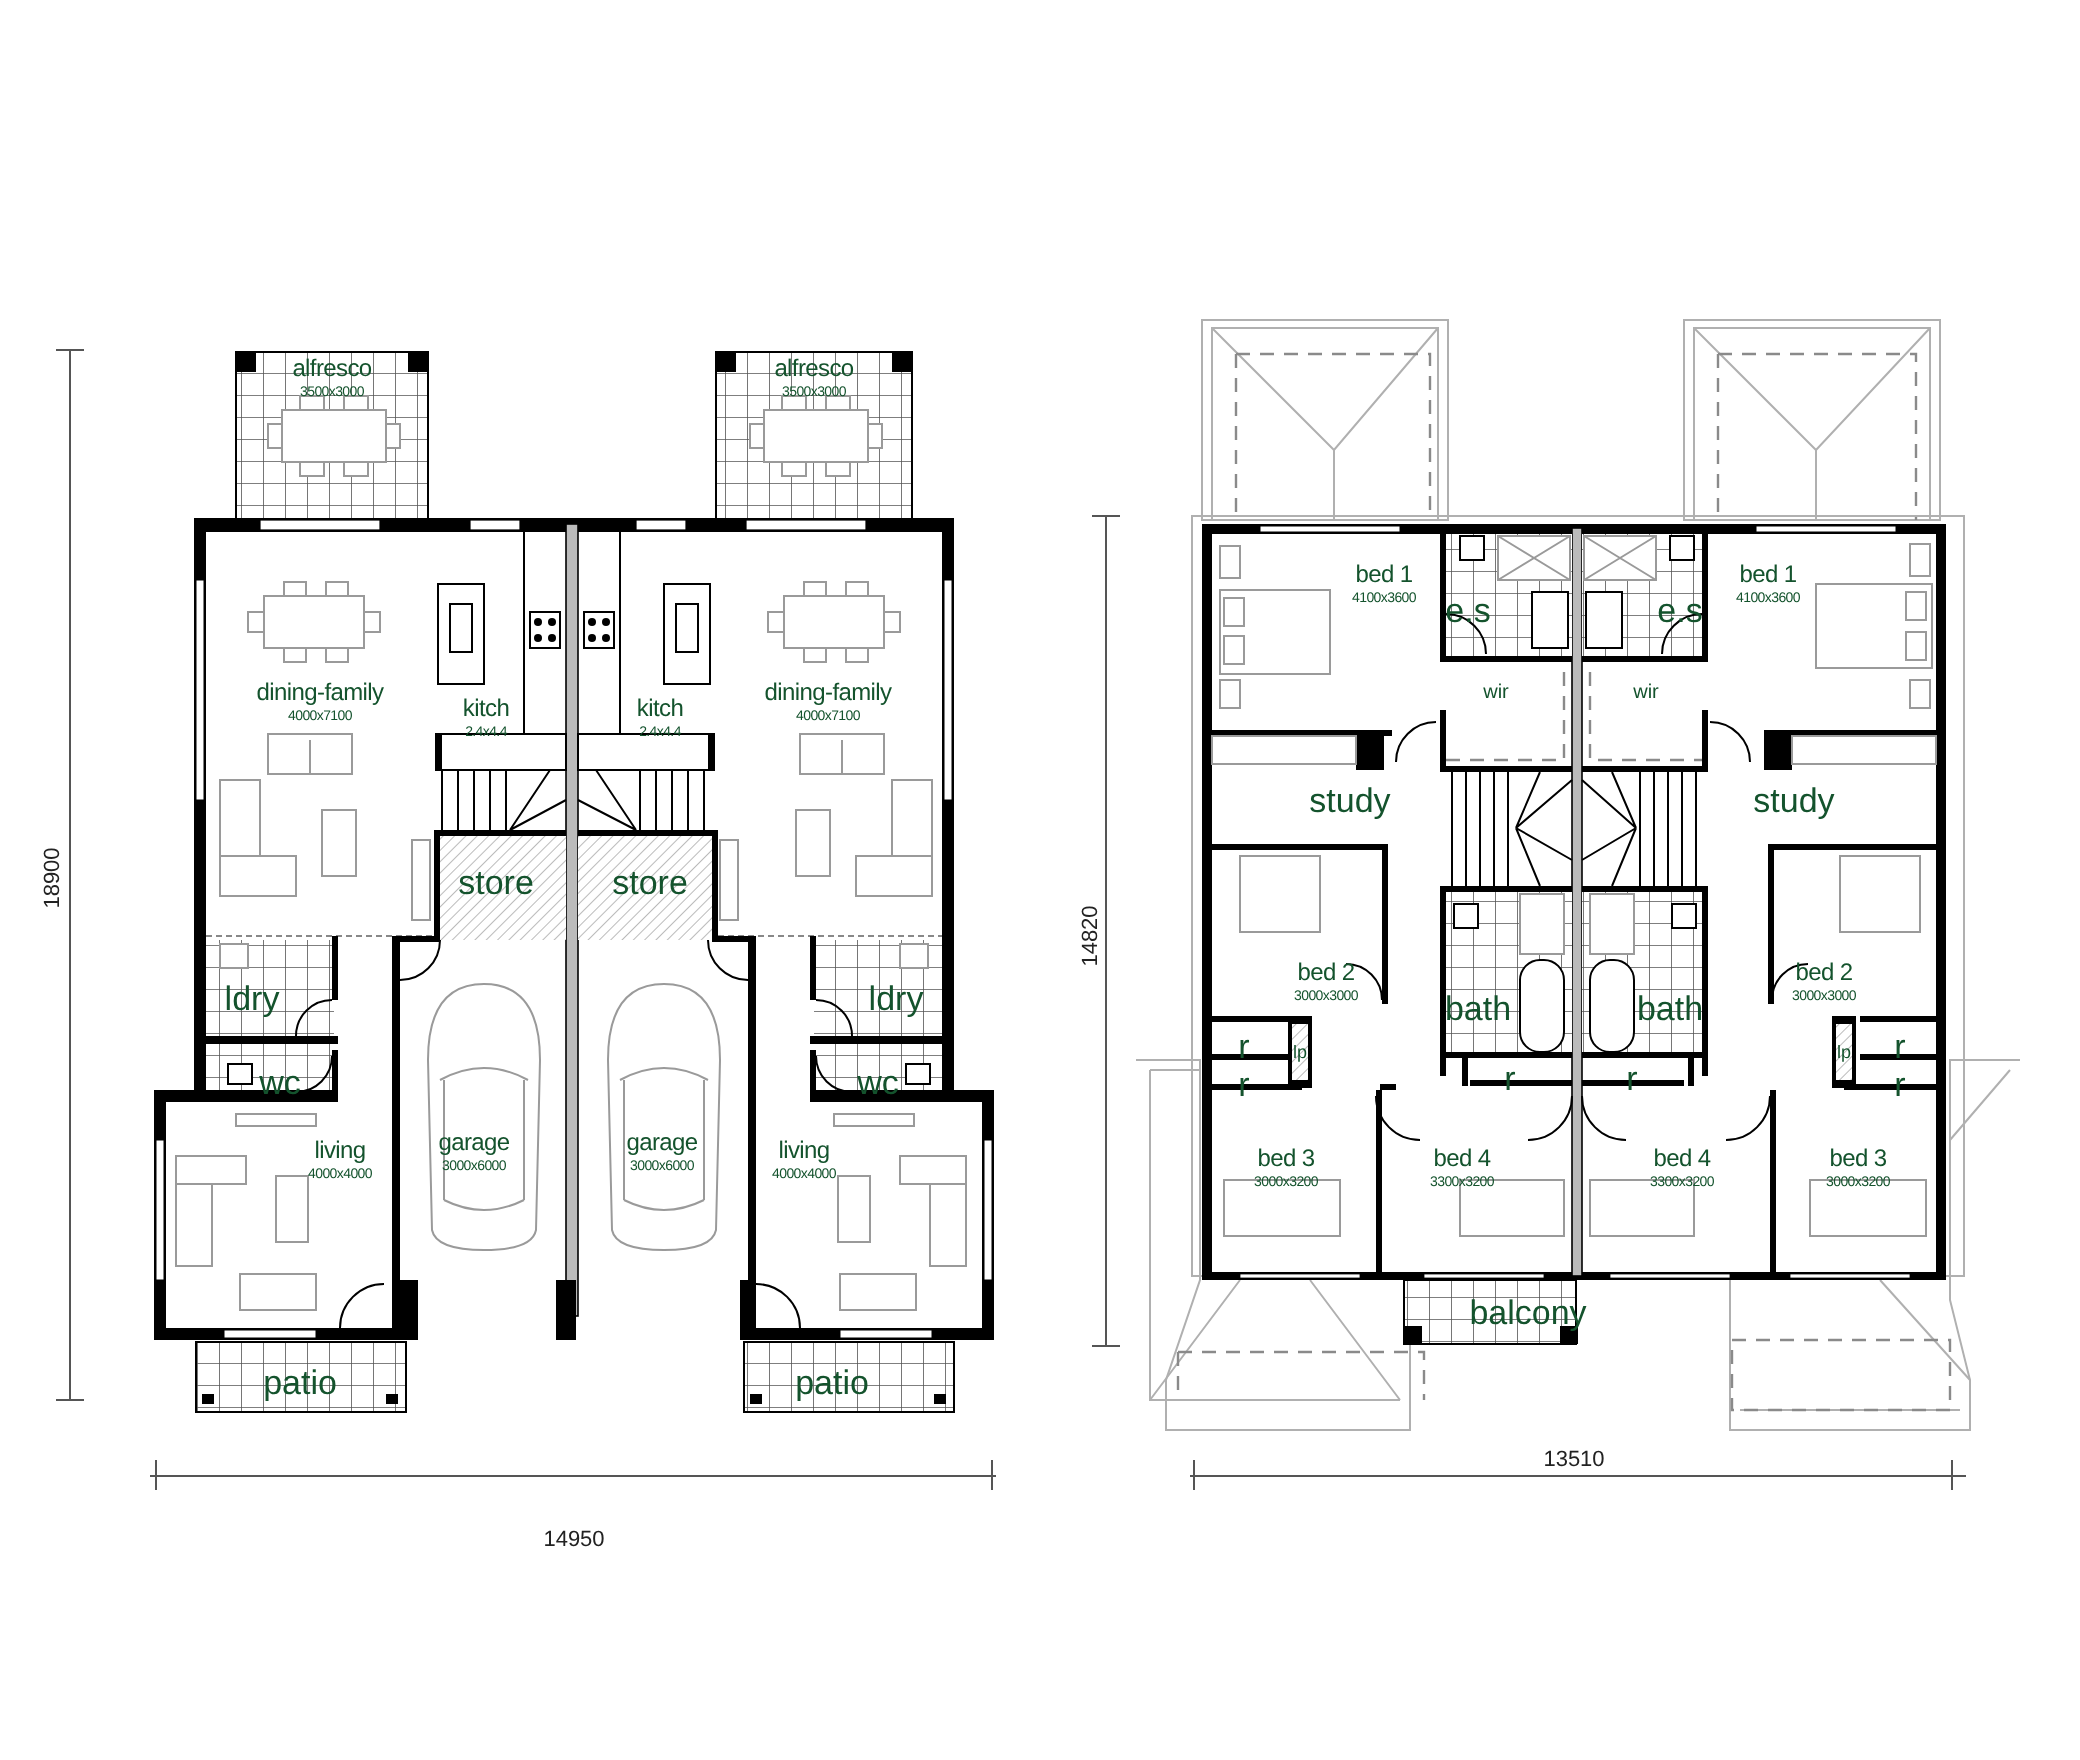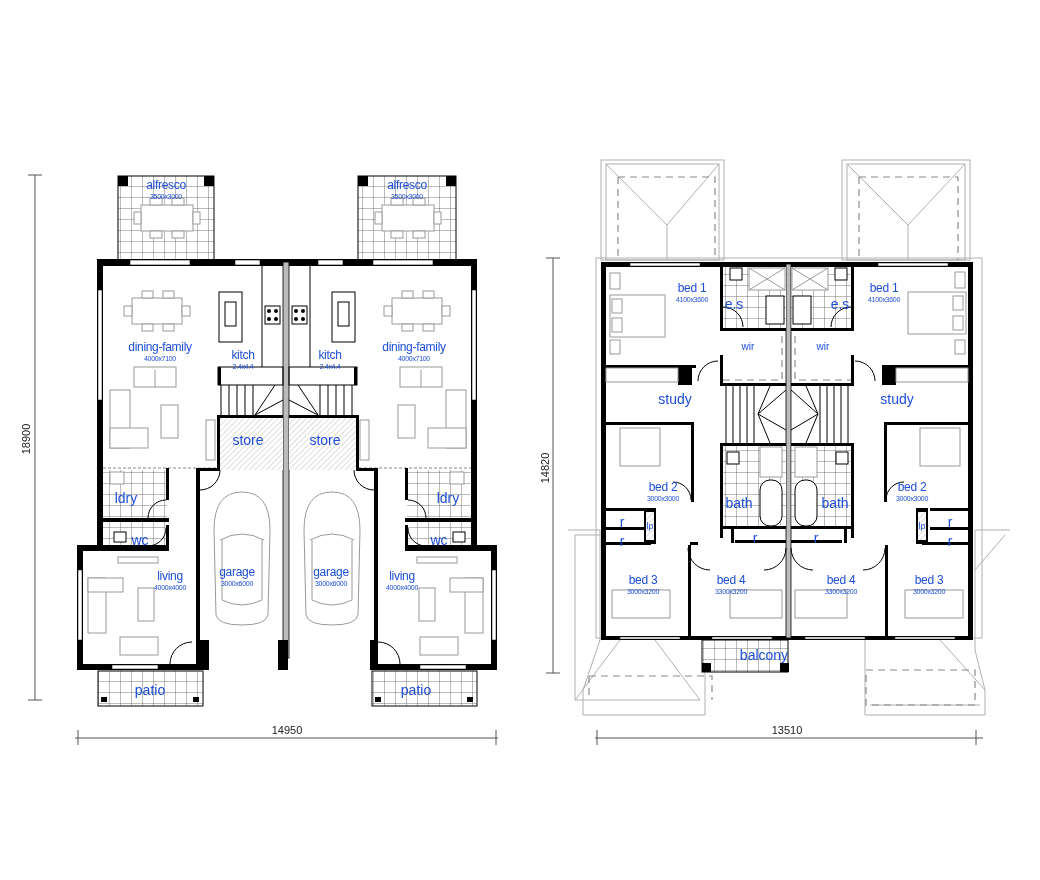--- a/index.html
+++ b/index.html
@@ -9,24 +9,24 @@
   .wall{fill:#000;}
   .thin{stroke:#000;stroke-width:1;fill:none;}
   .thin-w{stroke:#000;stroke-width:1;fill:#fff;}
   .grey{stroke:#9a9a9a;stroke-width:1;fill:none;}
   .grey-w{stroke:#9a9a9a;stroke-width:1;fill:#fff;}
   .dash{stroke:#8a8a8a;stroke-width:1.2;fill:none;stroke-dasharray:7 5;}
   .roof{stroke:#b0b0b0;stroke-width:1;fill:none;}
   .dim{stroke:#555;stroke-width:1;fill:none;}
   .hatch{fill:url(#hatch);}
   .tile{fill:url(#tile);}
-  .lbl{position:absolute;color:#1d4ed8;white-space:nowrap;transform:translateX(-50%);text-align:center;line-height:1;}
+  .lbl{position:absolute;color:#14532d;white-space:nowrap;transform:translateX(-50%);text-align:center;line-height:1;}
   .room{font-size:12px;letter-spacing:-0.3px;}
   .size{font-size:7px;letter-spacing:-0.3px;display:block;margin-top:1px;}
-  .small{font-size:14px;}
+  .small{font-size:17px;}
   .dimtxt{position:absolute;font-size:11px;color:#222;transform:translateX(-50%);}
   .dimv{position:absolute;font-size:11px;color:#222;transform:rotate(-90deg);transform-origin:center;}
 </style>
 </head>
 <body>
 
 <div id="canvas">
 <svg width="1040" height="880" viewBox="0 0 1040 880">
   <defs>
     <pattern id="tile" width="11" height="11" patternUnits="userSpaceOnUse">
@@ -406,21 +406,21 @@
 
     <g>
       <rect class="tile" x="702" y="640" width="86" height="32" stroke="#000"></rect>
       <rect class="wall" x="702" y="663" width="9" height="9"></rect>
       <rect class="wall" x="780" y="663" width="9" height="9"></rect>
     </g>
   </g>
 </svg>
 
 <div class="dimv" style="left:11px;top:433px;">18900</div>
-<div class="dimtxt" style="left:287px;top:724px;">14950</div>
+<div class="dimtxt" style="left:287px;top:764px;">14950</div>
 
 <div class="lbl" style="left:166px;top:176px;"><span class="room">alfresco</span><span class="size">3500x3000</span></div>
 <div class="lbl" style="left:407px;top:176px;"><span class="room">alfresco</span><span class="size">3500x3000</span></div>
 
 <div class="lbl" style="left:160px;top:338px;"><span class="room">dining-family</span><span class="size">4000x7100</span></div>
 <div class="lbl" style="left:414px;top:338px;"><span class="room">dining-family</span><span class="size">4000x7100</span></div>
 
 <div class="lbl" style="left:243px;top:346px;"><span class="room">kitch</span><span class="size">2.4x4.4</span></div>
 <div class="lbl" style="left:330px;top:346px;"><span class="room">kitch</span><span class="size">2.4x4.4</span></div>
 

